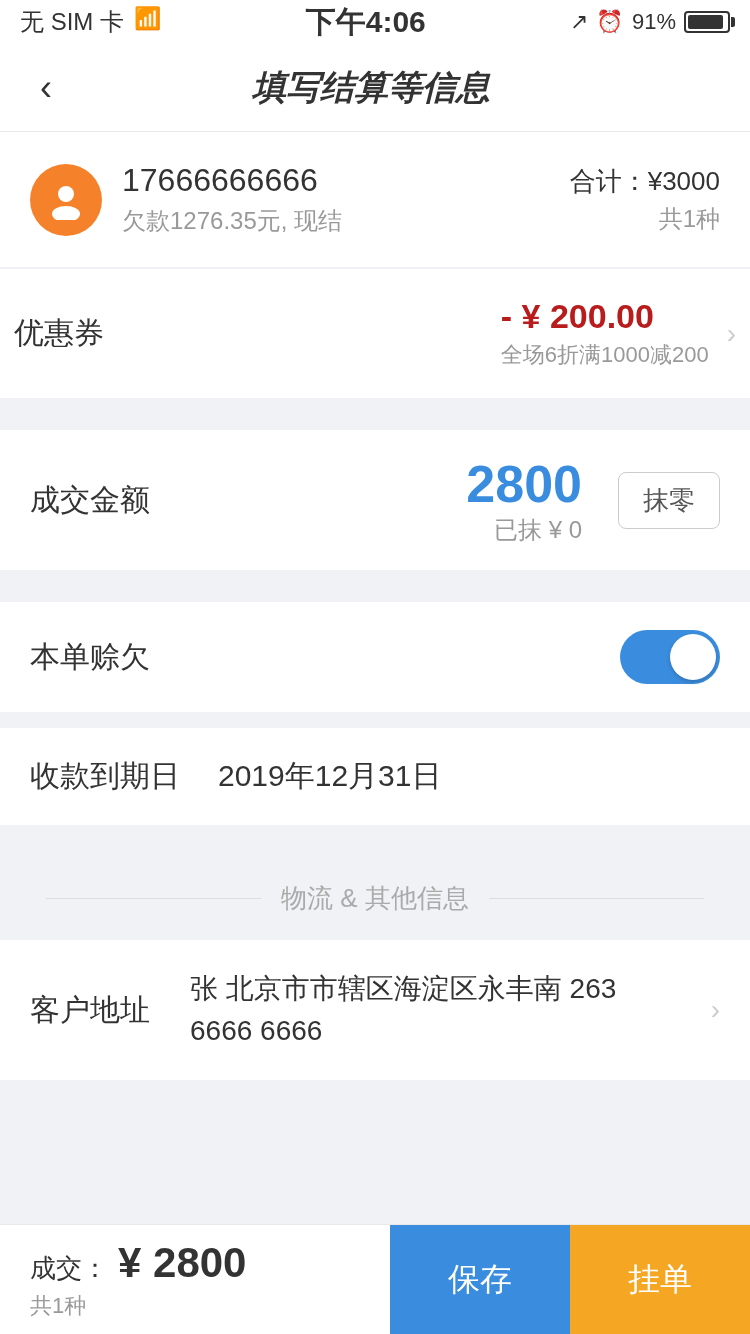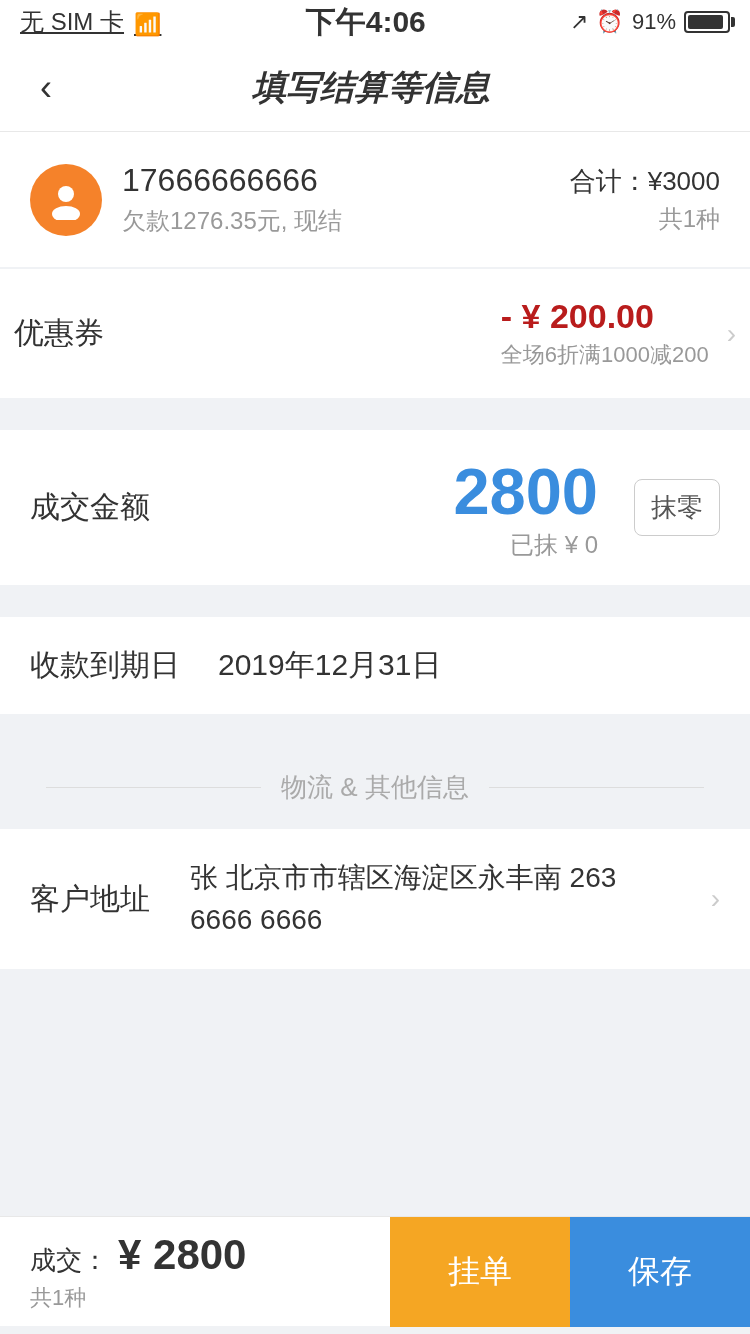--- a/index.html
+++ b/index.html
@@ -18,21 +18,21 @@
     .status-bar {
       height: 44px;
       background: #fff;
       display: flex;
       align-items: center;
       justify-content: space-between;
       padding: 0 20px;
       font-size: 24px;
       font-weight: 500;
     }
-    .status-left { display: flex; align-items: flex-end; gap: 10px; text-decoration: underline; }
+    .status-left { display: flex; align-items: flex-start; gap: 10px; }
     .status-center { font-size: 30px; font-weight: 600; }
     .status-right { display: flex; align-items: center; gap: 8px; font-size: 22px; }
     .battery-icon {
       width: 46px; height: 22px; border: 2px solid #333; border-radius: 4px;
       position: relative; display: inline-flex; align-items: center; padding: 2px;
     }
     .battery-icon::after {
       content: '';
       position: absolute; right: -7px; top: 50%; transform: translateY(-50%);
       width: 4px; height: 10px; background: #333; border-radius: 0 2px 2px 0;
@@ -119,28 +119,28 @@
     .form-row {
       padding: 28px 30px;
       display: flex;
       align-items: center;
       justify-content: space-between;
       border-bottom: 1px solid #f0f2f5;
     }
     .form-row:last-child { border-bottom: none; }
     .row-label { font-size: 30px; color: #333; min-width: 160px; }
     .row-value { font-size: 30px; color: #333; }
-    .amount-value { font-size: 65px; font-weight: 600; color: #3a8dde; }
+    .amount-value { font-size: 52px; font-weight: 600; color: #3a8dde; }
     .amount-sub { font-size: 24px; color: #999; text-align: right; }
 
     
     .round-zero-btn {
       border: 1px solid #ccc;
       border-radius: 8px;
-      padding: 10px 16px;
+      padding: 10px 24px;
       font-size: 26px;
       color: #555;
       background: #fff;
       cursor: pointer;
       margin-left: 20px;
     }
 
     
     .toggle {
       width: 100px; height: 54px; border-radius: 27px;
@@ -226,21 +226,21 @@
     }
     .address-label { font-size: 30px; color: #333; min-width: 140px; }
     .address-value { font-size: 28px; color: #333; flex: 1; margin: 0 20px; line-height: 1.5; }
 
     
     .empty-area { height: 200px; background: #f0f2f5; }
 
     
     .bottom-bar {
       position: fixed;
-      bottom: 8px;
+      bottom: 0;
       width: 750px;
       height: 110px;
       background: #fff;
       display: flex;
       align-items: center;
       border-top: 1px solid #e8e8e8;
     }
     .bottom-summary {
       flex: 1;
       padding: 0 30px;
@@ -334,20 +334,28 @@
           <div class="amount-sub">已抹  ¥ 0</div>
         </div>
         <button class="round-zero-btn">抹零</button>
       </div>
     </div>
 
   </div>
 
   <div class="section-divider"></div>
 
+  <div class="form-section">
+    <div class="form-row">
+      <span class="row-label">本单赊欠</span>
+      <div class="toggle">
+        <div class="toggle-knob"></div>
+      </div>
+    </div>
+  </div>
 
   <div class="form-section">
     <div class="date-row">
       <span class="row-label">收款到期日</span>
       <span class="row-value">2019年12月31日</span>
     </div>
   </div>
 
   <div class="section-divider"></div>
 
@@ -368,15 +376,15 @@
 </div>
 
 <div class="bottom-bar">
   <div class="bottom-summary">
     <div class="summary-row">
       <span class="summary-label">成交：</span>
       <span class="summary-amount">¥ 2800</span>
     </div>
     <div class="summary-sub">共1种</div>
   </div>
+  <button class="bottom-btn btn-save">保存</button>
   <button class="bottom-btn btn-hang">挂单</button>
-  <button class="bottom-btn btn-save">保存</button>
 </div>
 
 </body></html>

